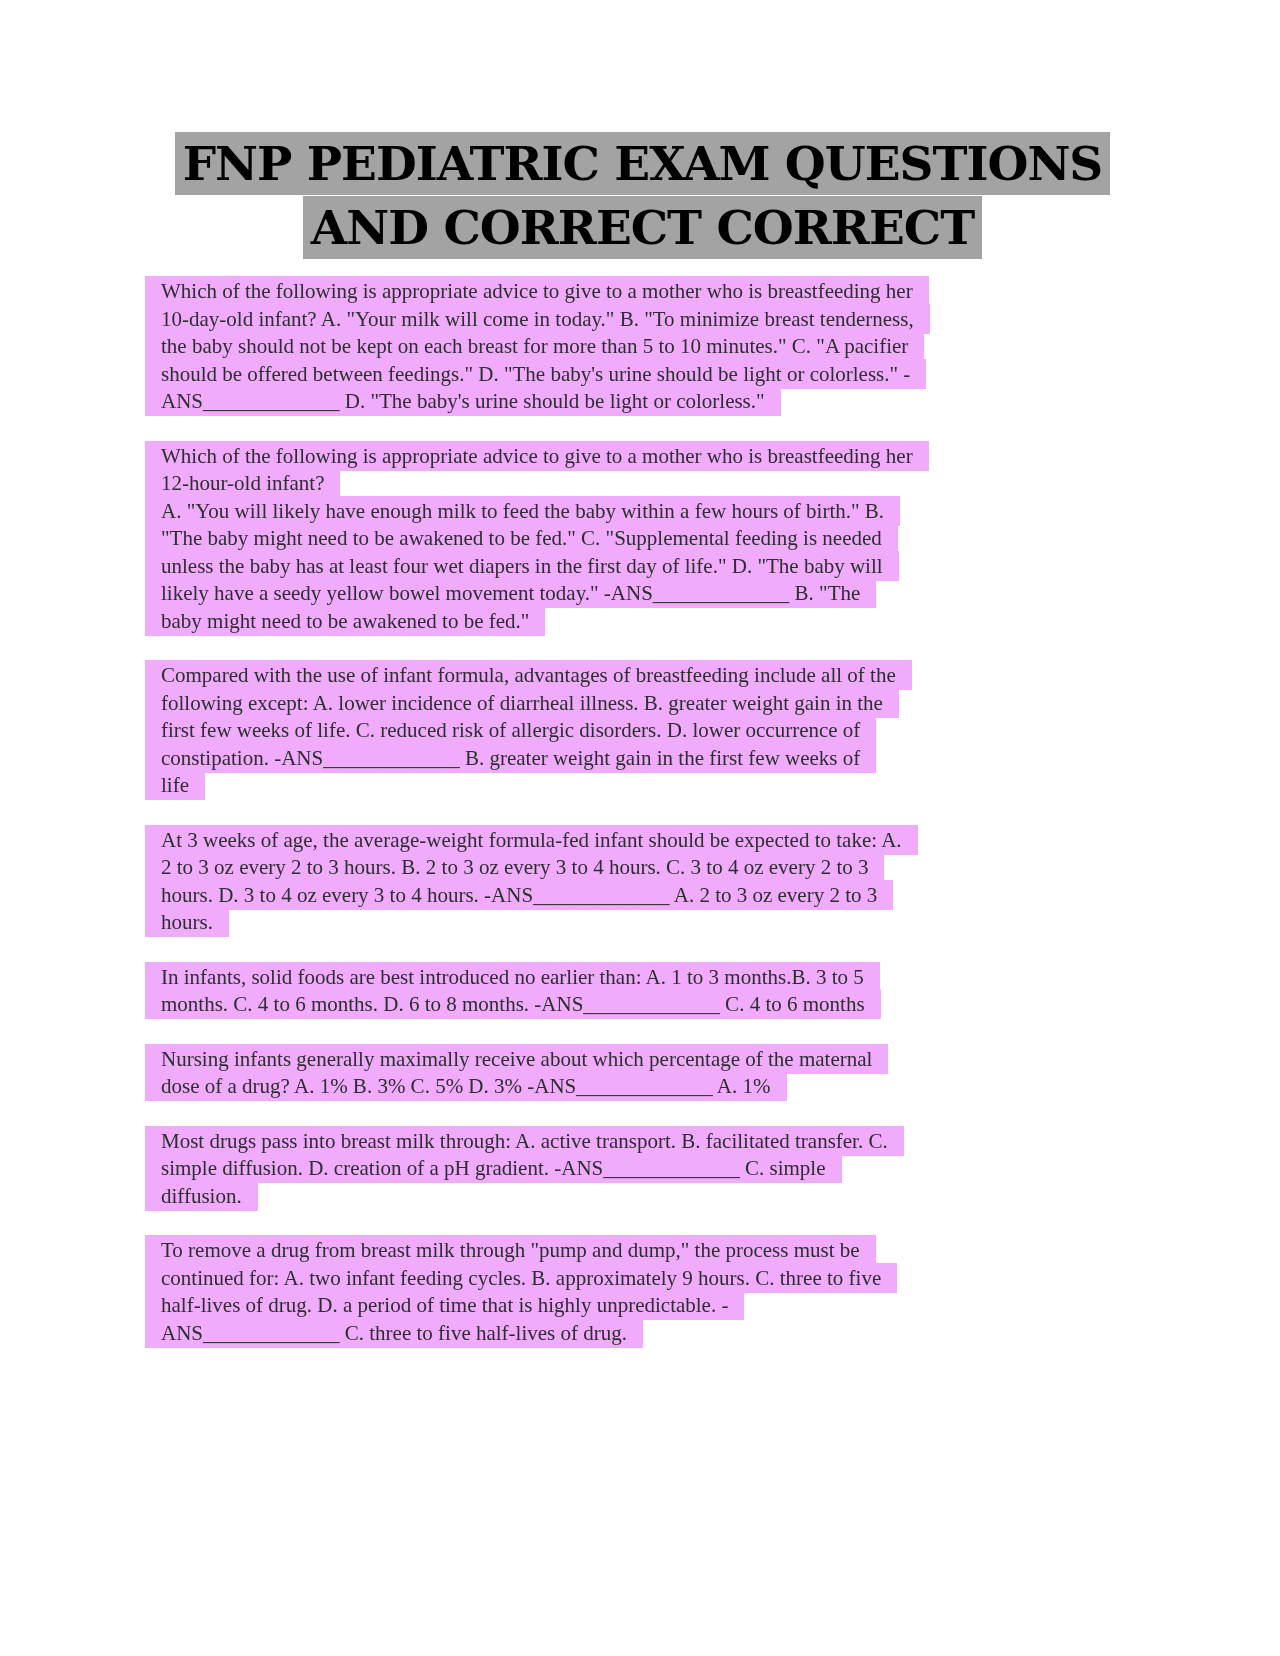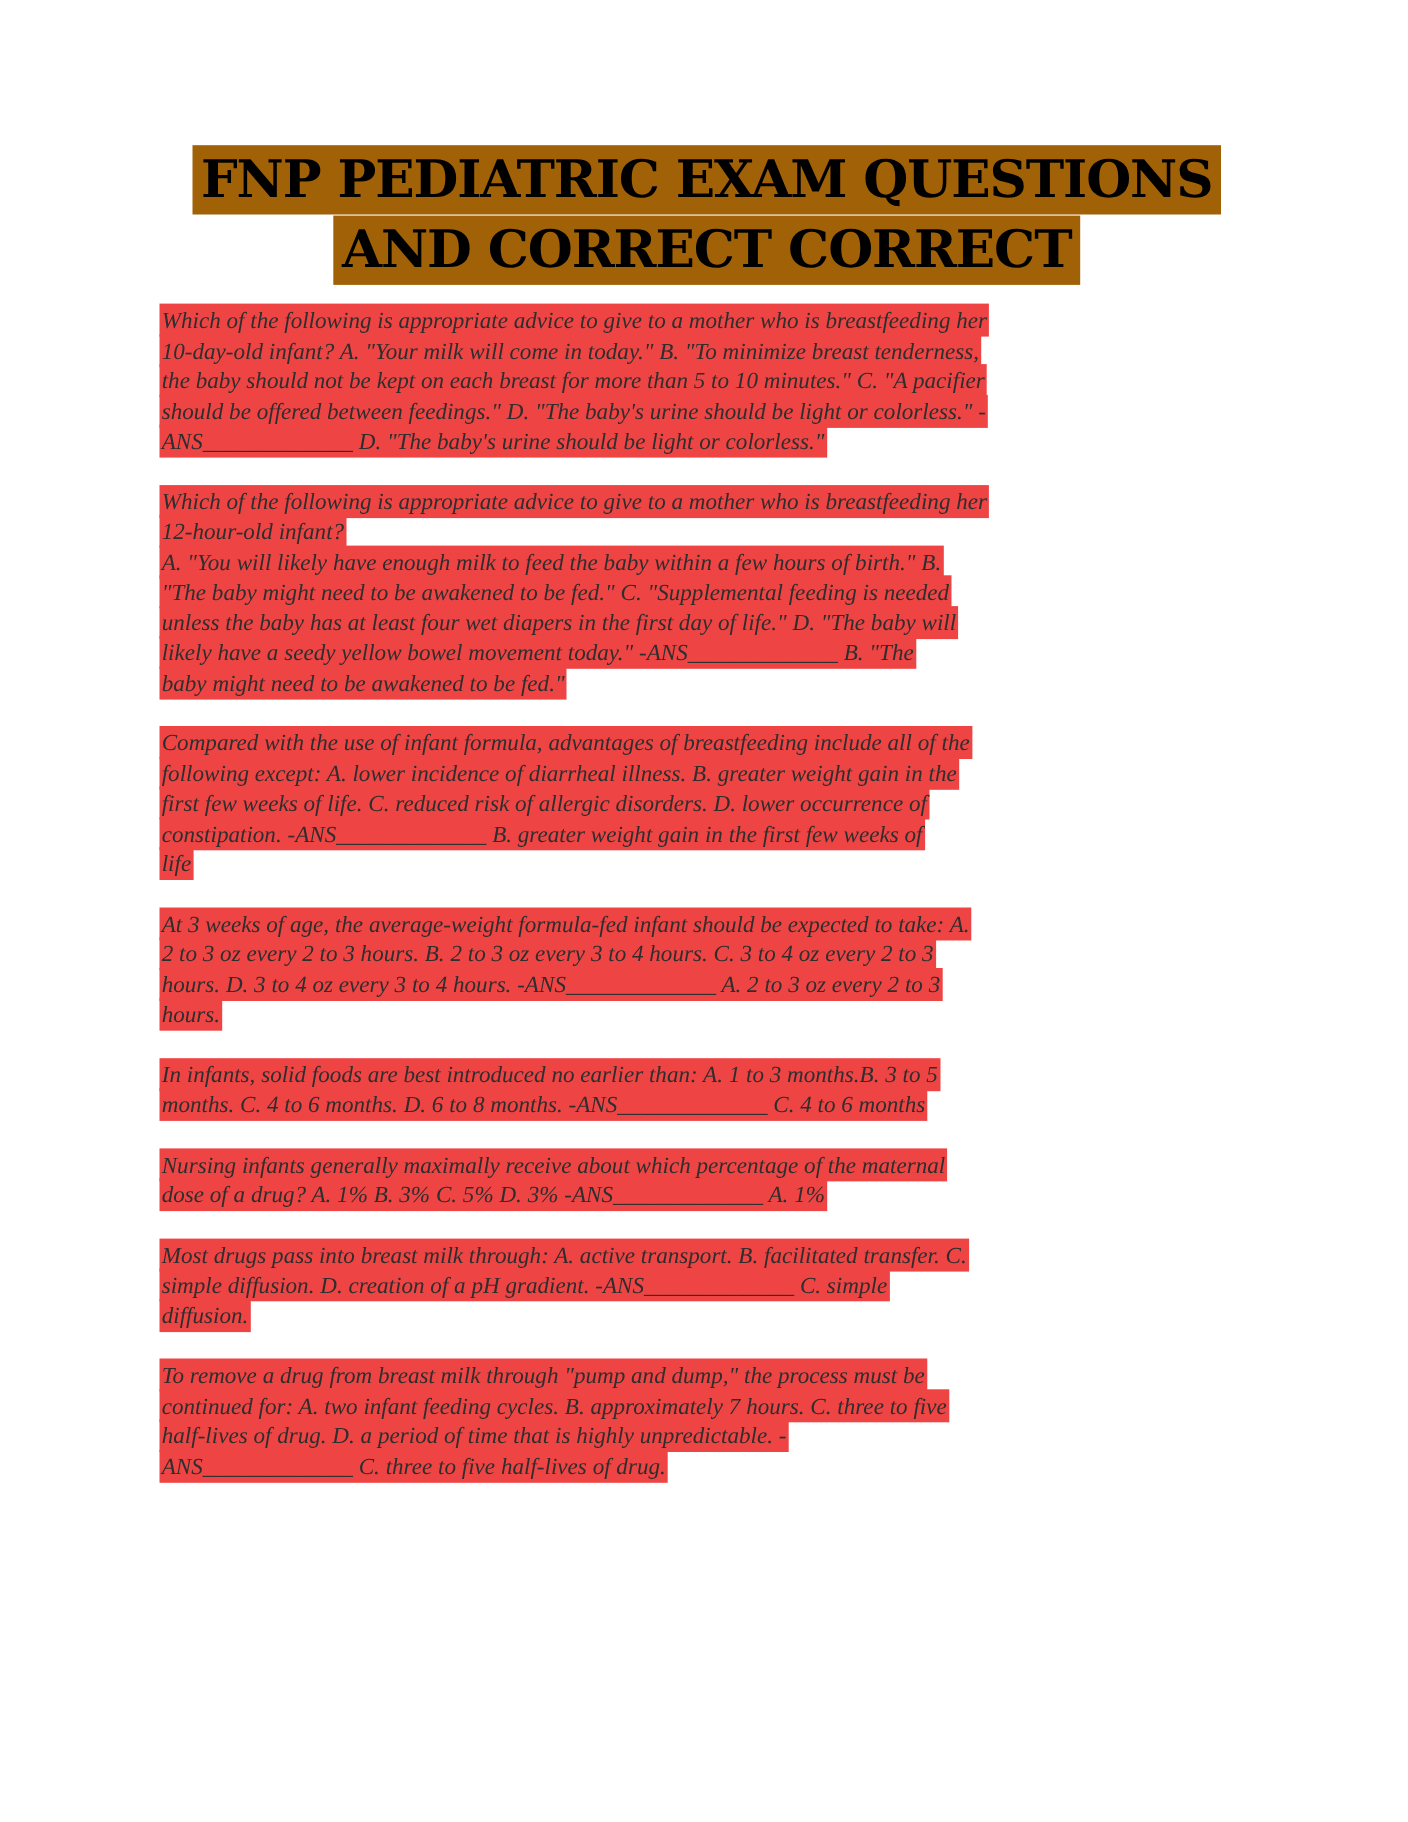--- a/index.html
+++ b/index.html
@@ -24,41 +24,40 @@
     margin: 0;
     text-align: center;
     font-family: "DejaVu Serif", "Liberation Serif", serif;
     font-weight: 700;
     font-size: 47px;
     line-height: 64px;
     letter-spacing: -1px;
     color: #000000;
   }
   h1.doc-title .hl-yellow {
-    background: #a16207;
+    background: #a3a3a3;
     padding: 4px 8px;
     box-decoration-break: clone;
     -webkit-box-decoration-break: clone;
   }
   .body-text {
     margin-top: 18px;
     font-size: 21px;
     line-height: 27.5px;
     color: #2e2e2e;
     width: 990px;
   }
   .para {
     margin: 0 0 27px 0;
     white-space: pre-line;
   }
   .para .hl {
-    background: #ef4444;
-    padding: 3px 2px;
+    background: #f0abfc;
+    padding: 3px 16px;
     box-decoration-break: clone;
-    font-style: italic;
     -webkit-box-decoration-break: clone;
   }
 </style>
 </head>
 <body>
 
 <div class="page">
 
   <h1 class="doc-title"><span class="hl-yellow">FNP PEDIATRIC EXAM QUESTIONS</span><br><span class="hl-yellow">AND CORRECT CORRECT</span></h1>
 
@@ -85,18 +84,18 @@
 hours. D. 3 to 4 oz every 3 to 4 hours. -ANS_____________ A. 2 to 3 oz every 2 to 3
 hours.</span></p>
     <p class="para"><span class="hl">In infants, solid foods are best introduced no earlier than: A. 1 to 3 months.B. 3 to 5
 months. C. 4 to 6 months. D. 6 to 8 months. -ANS_____________ C. 4 to 6 months</span></p>
     <p class="para"><span class="hl">Nursing infants generally maximally receive about which percentage of the maternal
 dose of a drug? A. 1% B. 3% C. 5% D. 3% -ANS_____________ A. 1%</span></p>
     <p class="para"><span class="hl">Most drugs pass into breast milk through: A. active transport. B. facilitated transfer. C.
 simple diffusion. D. creation of a pH gradient. -ANS_____________ C. simple
 diffusion.</span></p>
     <p class="para"><span class="hl">To remove a drug from breast milk through "pump and dump," the process must be
-continued for: A. two infant feeding cycles. B. approximately 7 hours. C. three to five
+continued for: A. two infant feeding cycles. B. approximately 9 hours. C. three to five
 half-lives of drug. D. a period of time that is highly unpredictable. -
 ANS_____________ C. three to five half-lives of drug.</span></p>
   </div>
 
 </div>
 
 </body></html>

